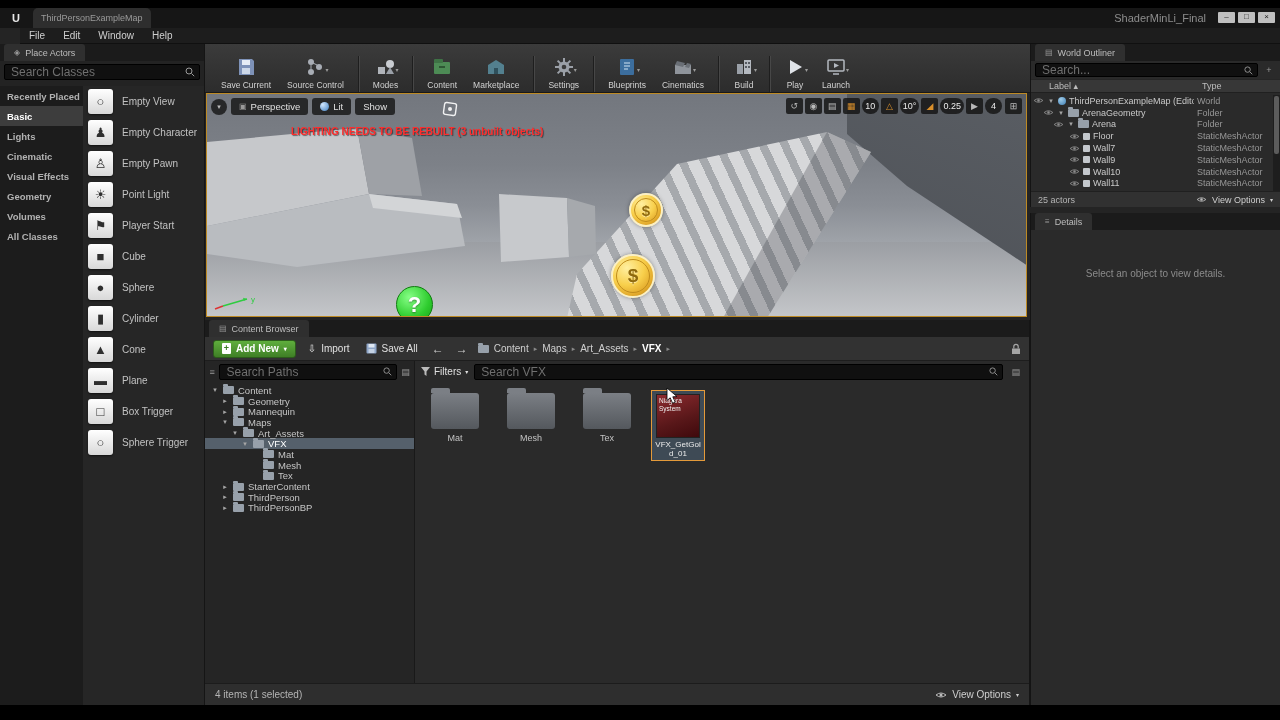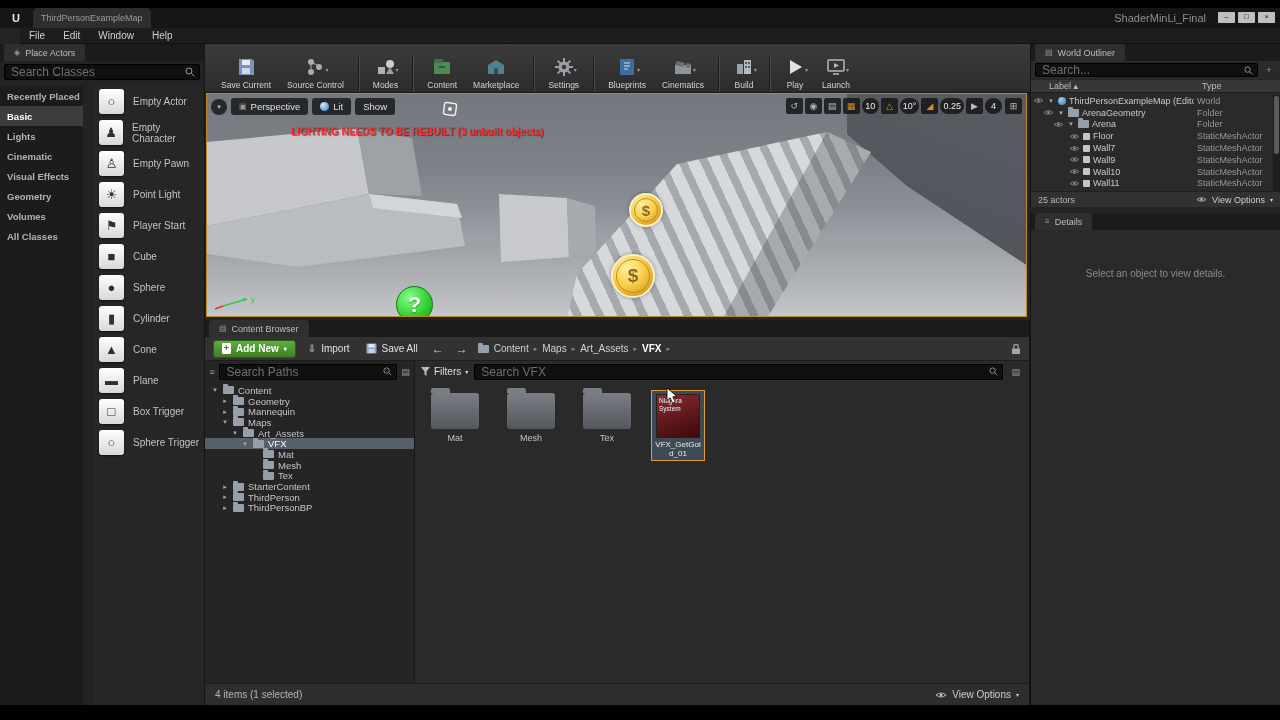--- a/index.html
+++ b/index.html
@@ -25,21 +25,21 @@
   .tab-ic{font-size:8px;color:#9a9a9a;}
 
   
   .searchbox{display:flex;align-items:center;background:#101010;border:1px solid #000;border-radius:2px;height:16px;padding:0 4px;}
   .searchbox input{flex:1;min-width:0;background:transparent;border:0;outline:none;color:#ccc;font-size:12px;font-family:"Liberation Sans",sans-serif;}
   .searchbox input::placeholder{color:#6f6f6f;}
 
   
   .place-actors{position:absolute;top:36px;left:0;width:205px;bottom:0;background:#232323;border-right:1px solid #151515;}
   .pa-search{margin:3px 4px;}
-  .pa-body{position:absolute;top:42px;bottom:0;left:0;right:0;display:flex;gap:11px;}
+  .pa-body{position:absolute;top:42px;bottom:0;left:0;right:0;display:flex;}
   .pa-cats{width:83px;background:#1c1c1c;}
   .pa-cat{height:20px;display:flex;align-items:center;padding-left:7px;font-size:9.5px;font-weight:bold;color:#b2b2b2;}
   .pa-cat.sel{background:#3d3d3d;color:#fff;}
   .pa-items{flex:1;background:#262626;overflow:hidden;}
   .pa-item{height:31px;display:flex;align-items:center;gap:9px;padding-left:5px;}
   .pa-thumb{width:25px;height:25px;border-radius:3px;background:linear-gradient(180deg,#ffffff,#d8d8d8);
     color:#2f2f2f;display:flex;align-items:center;justify-content:center;font-size:13px;box-shadow:0 1px 2px rgba(0,0,0,.55);}
   .pa-label{font-size:10px;color:#c2c2c2;}
 
   
@@ -189,21 +189,21 @@
         <div class="pa-cat">Lights</div>
         <div class="pa-cat">Cinematic</div>
         <div class="pa-cat">Visual Effects</div>
         <div class="pa-cat">Geometry</div>
         <div class="pa-cat">Volumes</div>
         <div class="pa-cat">All Classes</div>
       </div>
       <div class="pa-items">
         <div class="pa-item">
             <span class="pa-thumb">○</span>
-            <span class="pa-label">Empty Actor</span>
+            <span class="pa-label">Empty View</span>
           </div>
         <div class="pa-item">
             <span class="pa-thumb">♟</span>
             <span class="pa-label">Empty Character</span>
           </div>
         <div class="pa-item">
             <span class="pa-thumb">♙</span>
             <span class="pa-label">Empty Pawn</span>
           </div>
         <div class="pa-item">

